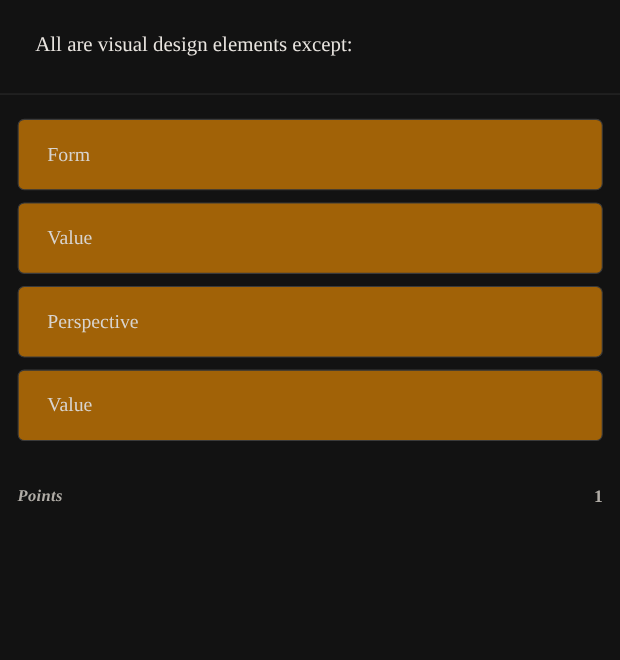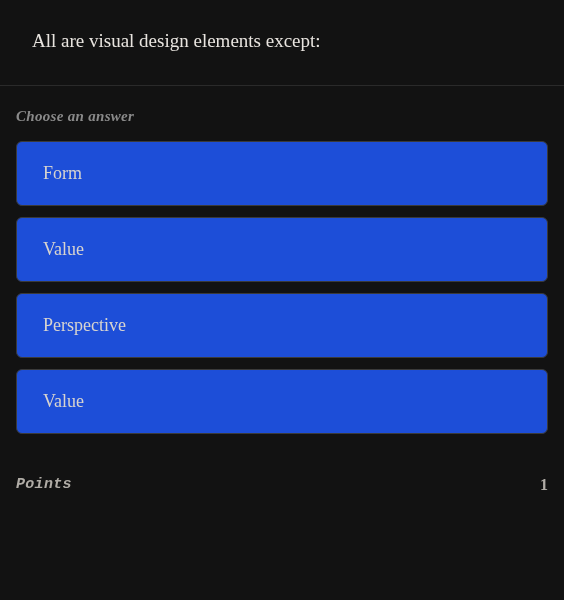--- a/index.html
+++ b/index.html
@@ -36,39 +36,39 @@
       font-weight: 600;
       margin-bottom: 16px;
       letter-spacing: 0.3px;
     }
     .answer-options {
       display: flex;
       flex-direction: column;
       gap: 11px;
     }
     .answer-option {
-      background-color: #1d4ed8;
+      background-color: #a16207;
       border: 1px solid #3a3a3a;
       border-radius: 6px;
       padding: 21px 26px;
       cursor: pointer;
       font-size: 18px;
       color: #d8d4cf;
       font-family: Georgia, 'Times New Roman', serif;
       text-align: left;
       width: 100%;
     }
     .points-row {
       display: flex;
       justify-content: space-between;
       align-items: center;
       padding: 42px 16px 0 16px;
     }
     .points-label {
-      font-family: Liberation Mono, monospace;
+      font-family: Liberation Serif, serif;
       font-style: italic;
       font-size: 15px;
       color: #b0aca6;
       font-weight: 600;
       letter-spacing: 0.3px;
     }
     .points-value {
       font-family: Georgia, serif;
       font-size: 16px;
       color: #b0aca6;
@@ -76,21 +76,20 @@
     }
   </style>
 </head>
 <body>
 
 <div class="question-header">
   <div class="question-text">All are visual design elements except:</div>
 </div>
 
 <div class="answer-section">
-  <div class="choose-label">Choose an answer</div>
   <div class="answer-options">
     <button class="answer-option">Form</button>
     <button class="answer-option">Value</button>
     <button class="answer-option">Perspective</button>
     <button class="answer-option">Value</button>
   </div>
 </div>
 
 <div class="points-row">
   <div class="points-label">Points</div>

